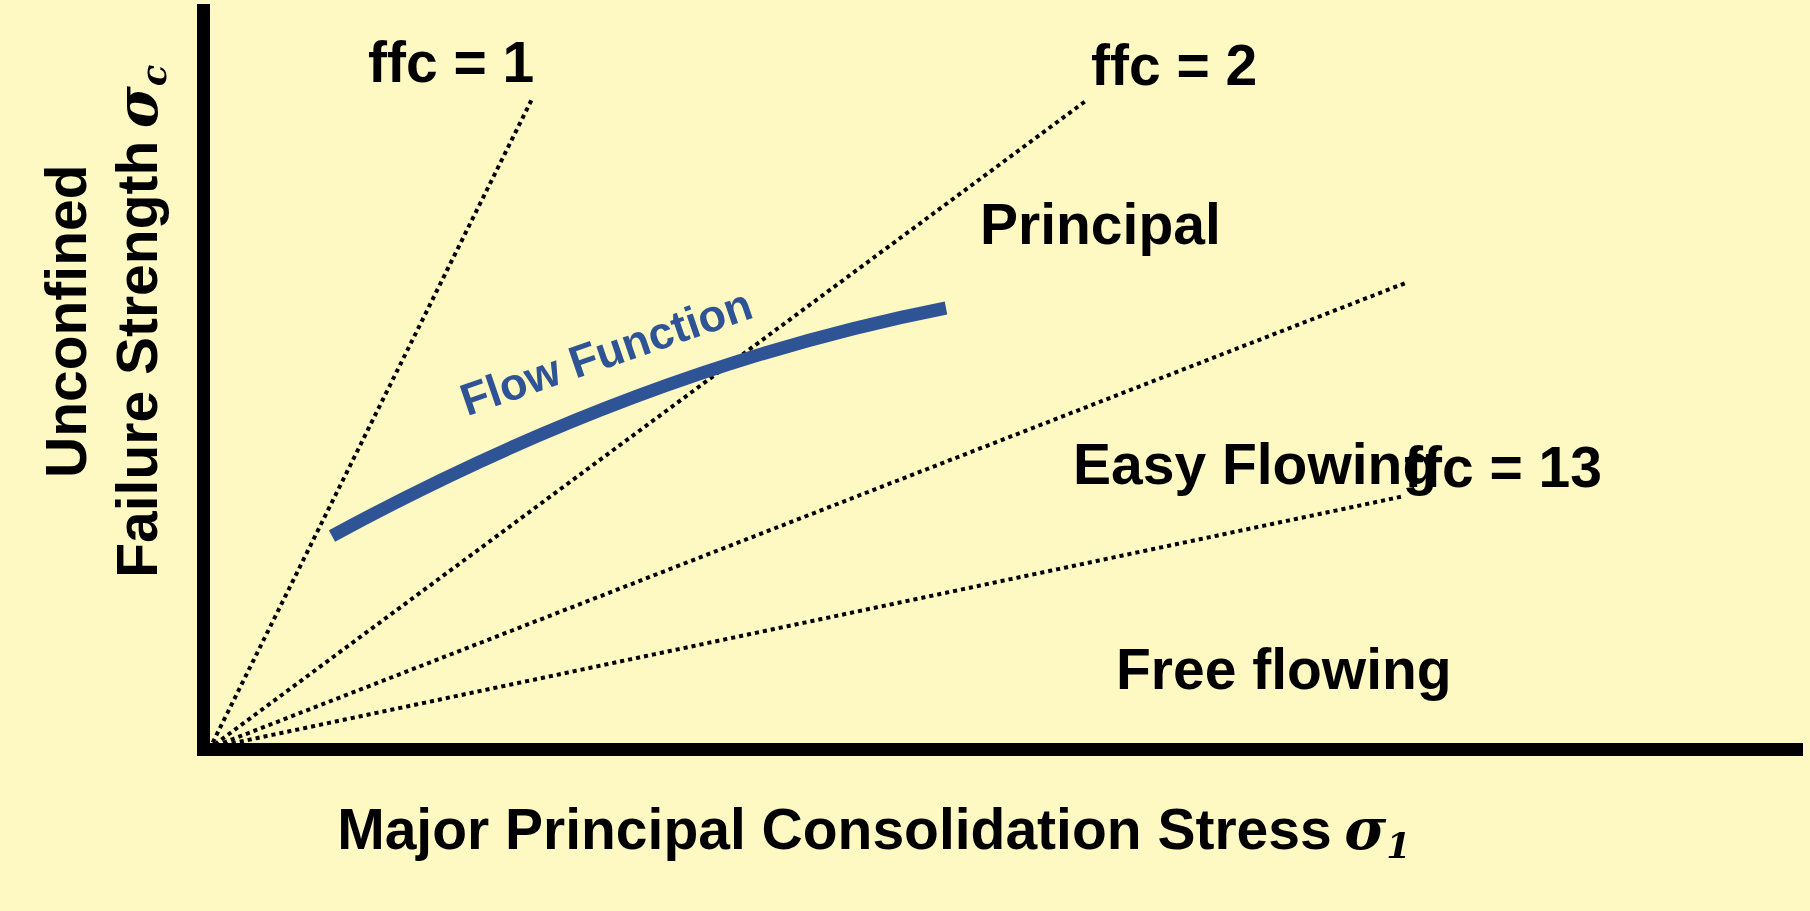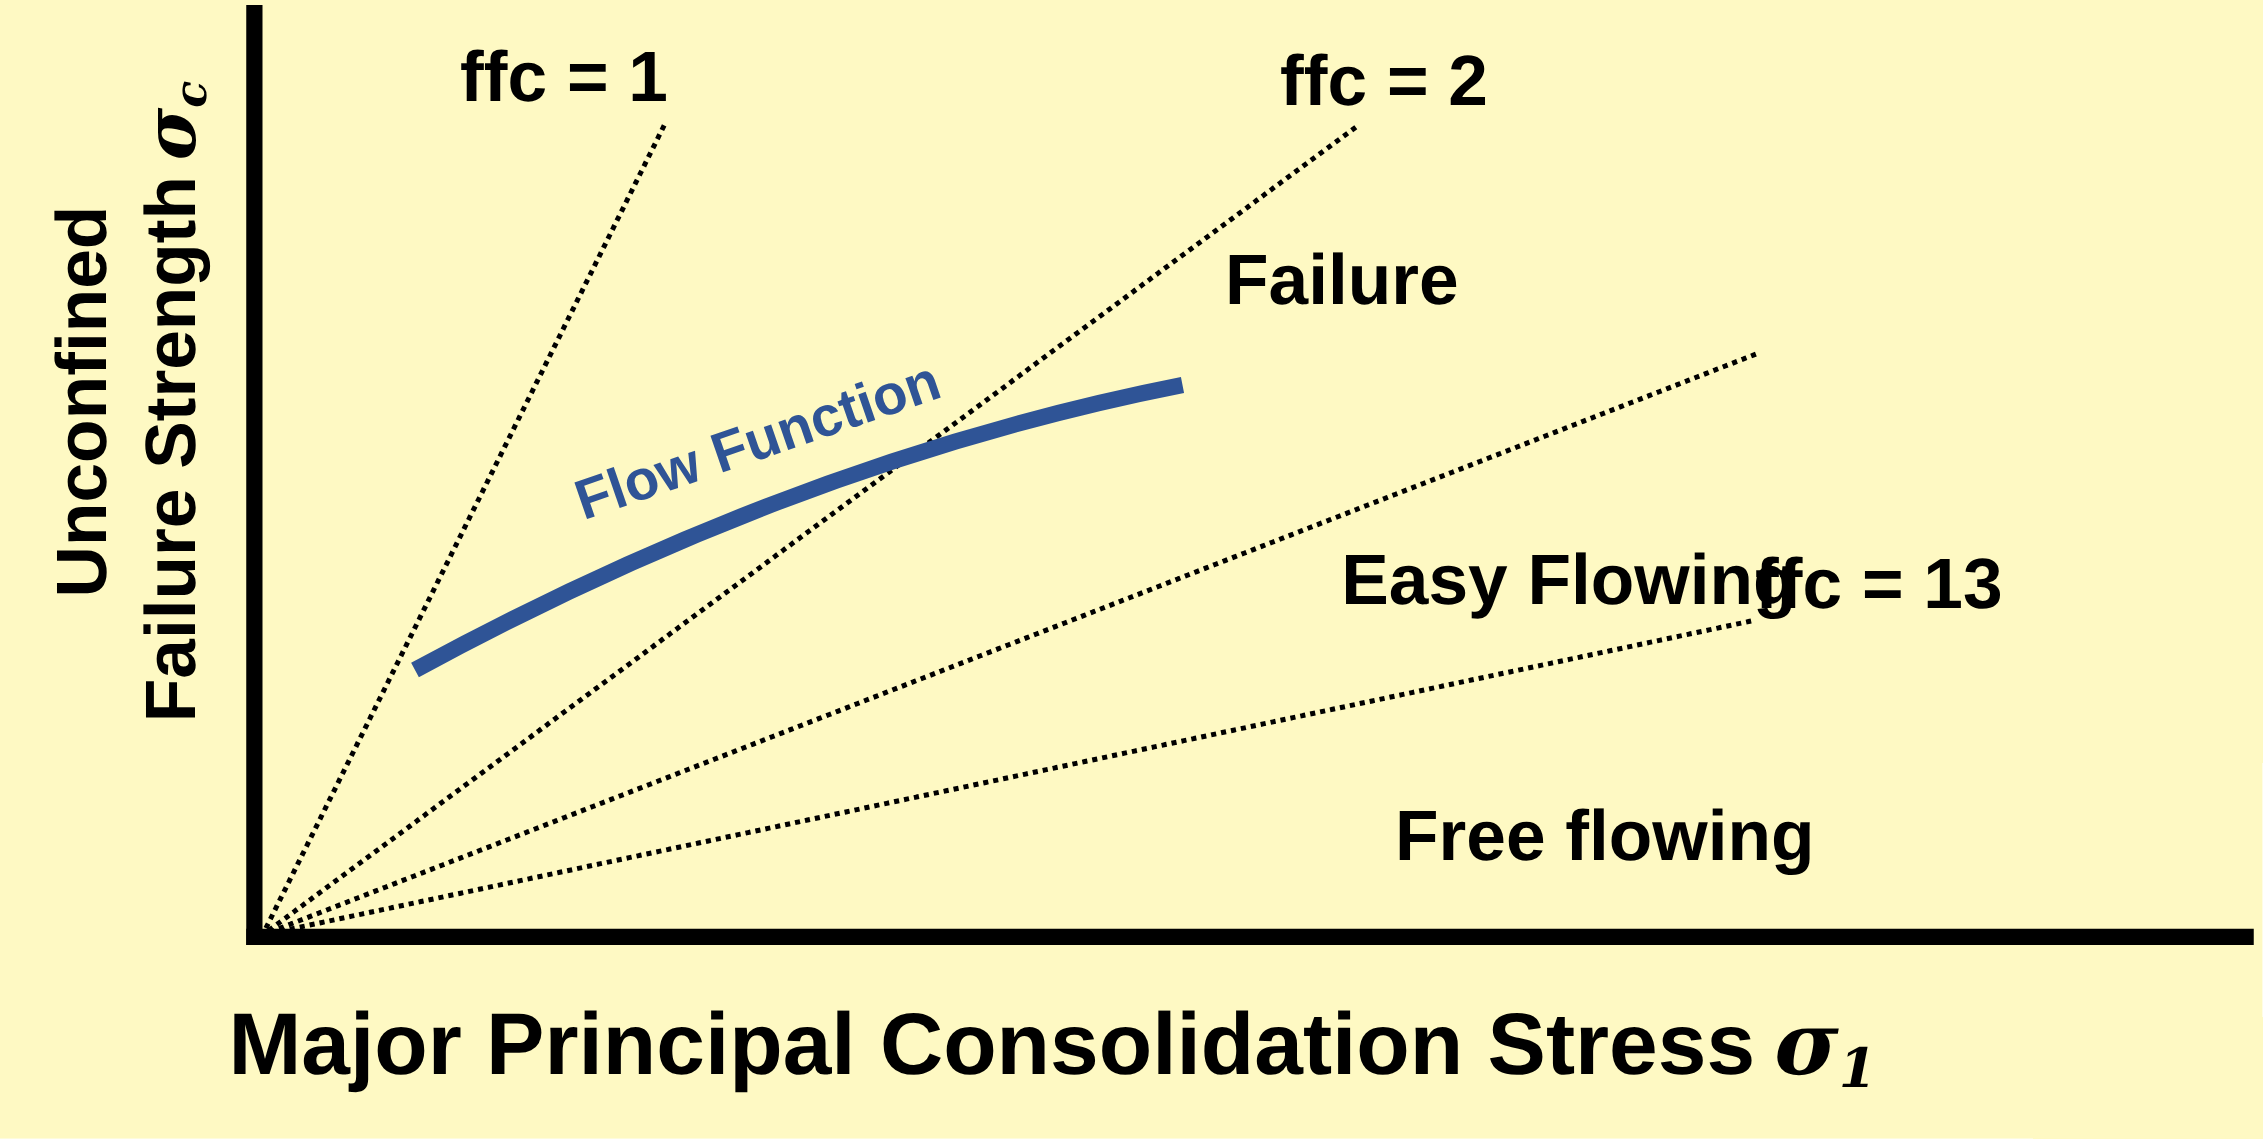--- a/index.html
+++ b/index.html
@@ -26,22 +26,22 @@
     margin-left:0.22em;
   }
   .sigma-sub{
     font-family:"DejaVu Serif", serif;
     font-style:italic;
     font-weight:700;
     font-size:0.62em;
     vertical-align:-0.25em;
   }
   .x-axis-title{
-    font-size:70px;
-    left:842px;top:800px;
+    font-size:57px;
+    left:874px;top:800px;
     transform:translateX(-50%);
   }
   .y-axis-title{
     font-size:57px;
     left:-197px;top:250px;
     width:600px;
     line-height:1.22;
     text-align:center;
     transform:rotate(-90deg);
     transform-origin:center center;
@@ -68,24 +68,24 @@
       <line x1="210" y1="748" x2="1400" y2="497"></line>
     </g>
 
     <path id="flow-curve" d="M 332 536 Q 641 368 946 308" stroke="#2F5496" stroke-width="13" fill="none" stroke-linecap="butt"></path>
 
     <rect x="197" y="4" width="13" height="752" fill="#000000"></rect>
     <rect x="197" y="743" width="1606" height="13" fill="#000000"></rect>
   </svg>
 
   <div class="lbl ffc-lbl" style="left:368px;top:34px;">ffc = 1</div>
-  <div class="lbl ffc-lbl" style="left:1024px;top:37px;">ffc = 2</div>
+  <div class="lbl ffc-lbl" style="left:1091px;top:37px;">ffc = 2</div>
   <div class="lbl ffc-lbl" style="left:1404px;top:439px;">ffc = 13</div>
 
-  <div class="lbl region-lbl" style="left:980px;top:196px;">Failure</div>
+  <div class="lbl region-lbl" style="left:980px;top:196px;">Principal</div>
   <div class="lbl region-lbl" style="left:1116px;top:641px;">Free flowing</div>
   <div class="lbl region-lbl" style="left:1073px;top:436px;">Easy Flowing</div>
 
   <div class="lbl flow-fn-lbl accent-blue" style="color: rgb(47, 84, 150);">Flow Function</div>
 
   <div class="lbl x-axis-title">
     <span>Major Principal Consolidation Stress</span><span class="sigma">σ</span><span class="sigma-sub">1</span>
   </div>
 
   <div class="lbl y-axis-title">

